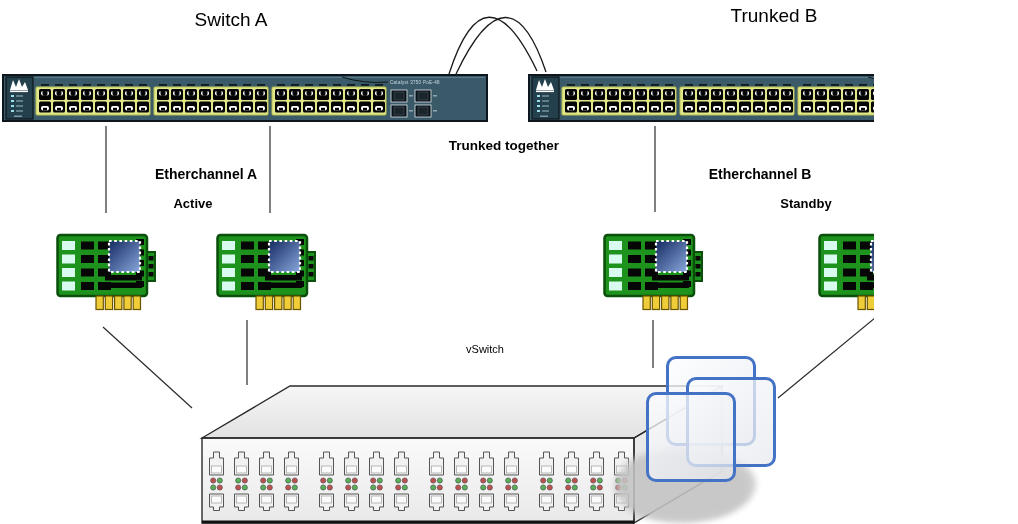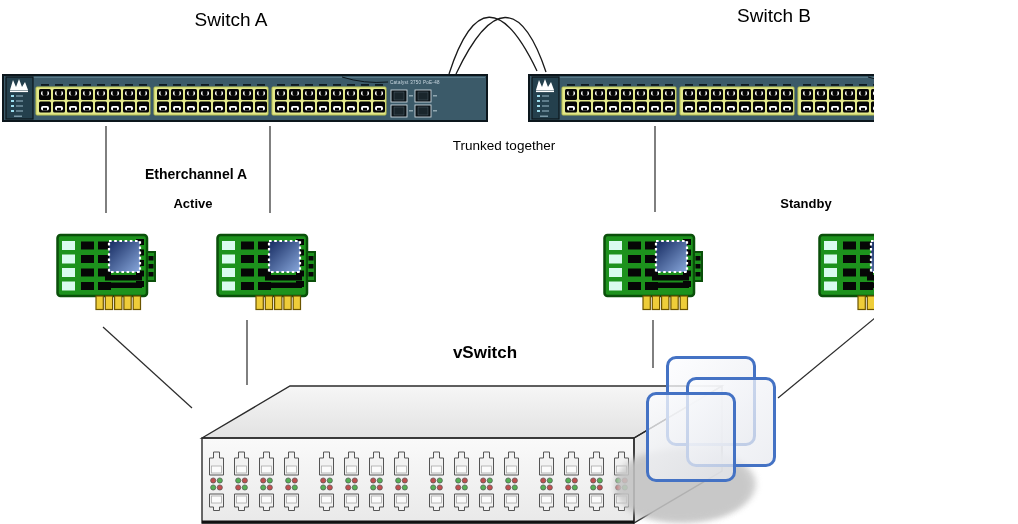--- a/index.html
+++ b/index.html
@@ -2,22 +2,22 @@
 <html><head>
 <meta charset="utf-8">
 <style>
   html,body{margin:0;padding:0;background:#fff;}
   .canvas{position:relative;width:874px;height:524px;background:#fff;overflow:hidden;
           font-family:"Liberation Sans",sans-serif;color:#000;}
   .lbl{position:absolute;text-align:center;white-space:nowrap;}
   .lbl-switch{font-size:19px;font-weight:400;width:220px;}
   .lbl-bold-md{font-size:14px;font-weight:bold;width:220px;}
   .lbl-bold-sm{font-size:13px;font-weight:bold;width:220px;}
-  .lbl-trunk{font-size:13.5px;font-weight:normal;width:260px;}
-  .lbl-vswitch{font-size:17px;font-weight:bold;width:200px;}
+  .lbl-trunk{font-size:13.5px;font-weight:bold;width:260px;}
+  .lbl-vswitch{font-size:11px;font-weight:normal;width:200px;}
   #lines-layer{position:absolute;left:0;top:0;z-index:1;}
   .switch-graphic{position:absolute;z-index:2;width:486px;height:48px;}
   .nic{position:absolute;z-index:2;width:100px;height:78px;}
   #vswitch-ports{position:absolute;left:206px;top:449px;z-index:3;display:flex;gap:14px;}
   .port-group{display:flex;gap:4px;}
   .vm{position:absolute;width:84px;height:84px;border:3px solid #4472c4;border-radius:10px;
       background:linear-gradient(135deg,rgba(252,253,255,0.78),rgba(230,232,238,0.72));z-index:6;}
   #vm-shadow{position:absolute;left:616px;top:449px;width:140px;height:72px;background:#c8c8c8;
       border-radius:48% 52% 55% 45%;filter:blur(3px);opacity:.85;z-index:5;}
   .lbl,.vm,#vm-shadow,svg{pointer-events:none;}
@@ -77,24 +77,25 @@
       <ellipse cx="683" cy="487" rx="66" ry="35" fill="#c6c6c6" opacity="0.9" filter="url(#blurf)"></ellipse>
 
       <polygon points="202,438 290,386 722,386 634,438" fill="none" stroke="#2b2b2b" stroke-width="1.4"></polygon>
       <polygon points="634,438 722,386 722,471 634,523" fill="none" stroke="#2b2b2b" stroke-width="1.4"></polygon>
       <rect x="202" y="438" width="432" height="85" fill="none" stroke="#2b2b2b" stroke-width="1.4"></rect>
       <line x1="202" y1="522" x2="634" y2="522" stroke="#111" stroke-width="3.2"></line>
     </g>
   </svg>
 
   <div class="lbl lbl-switch" style="left:121px;top:9px;">Switch A</div>
-  <div class="lbl lbl-switch" style="left:664px;top:5px;">Switch B</div>
+  <div class="lbl lbl-switch" style="left:664px;top:5px;">Trunked B</div>
   <div class="lbl lbl-trunk" style="left:374px;top:138px;">Trunked together</div>
-  <div class="lbl lbl-bold-md" style="left:86px;top:166px;">Etherchannel A</div>
+  <div class="lbl lbl-bold-md" style="left:96px;top:166px;">Etherchannel A</div>
   <div class="lbl lbl-bold-sm" style="left:83px;top:196px;">Active</div>
+  <div class="lbl lbl-bold-md" style="left:650px;top:166px;">Etherchannel B</div>
   <div class="lbl lbl-bold-sm" style="left:696px;top:196px;">Standby</div>
   <div class="lbl lbl-vswitch" style="left:385px;top:343px;">vSwitch</div>
 
   <svg class="switch-graphic" style="left:2px;top:74px;" viewBox="0 0 486 48">
       <rect x="1" y="1" width="484" height="46" fill="#3b5a69" stroke="#0c161c" stroke-width="2"></rect>
       <line x1="3" y1="3.5" x2="483" y2="3.5" stroke="#5a7a88" stroke-width="1"></line>
       <rect x="4" y="3" width="27" height="42" fill="#24404d" stroke="#0c161c" stroke-width="1.2"></rect>
       <polygon points="8,16 11,6 14,13 17,5 20,13 23,8 26,16" fill="#fff"></polygon>
       <rect x="8" y="16.5" width="18" height="1.6" fill="#fff"></rect>
       <rect x="9" y="21" width="3" height="2" fill="#aef" opacity="0.9"></rect>

